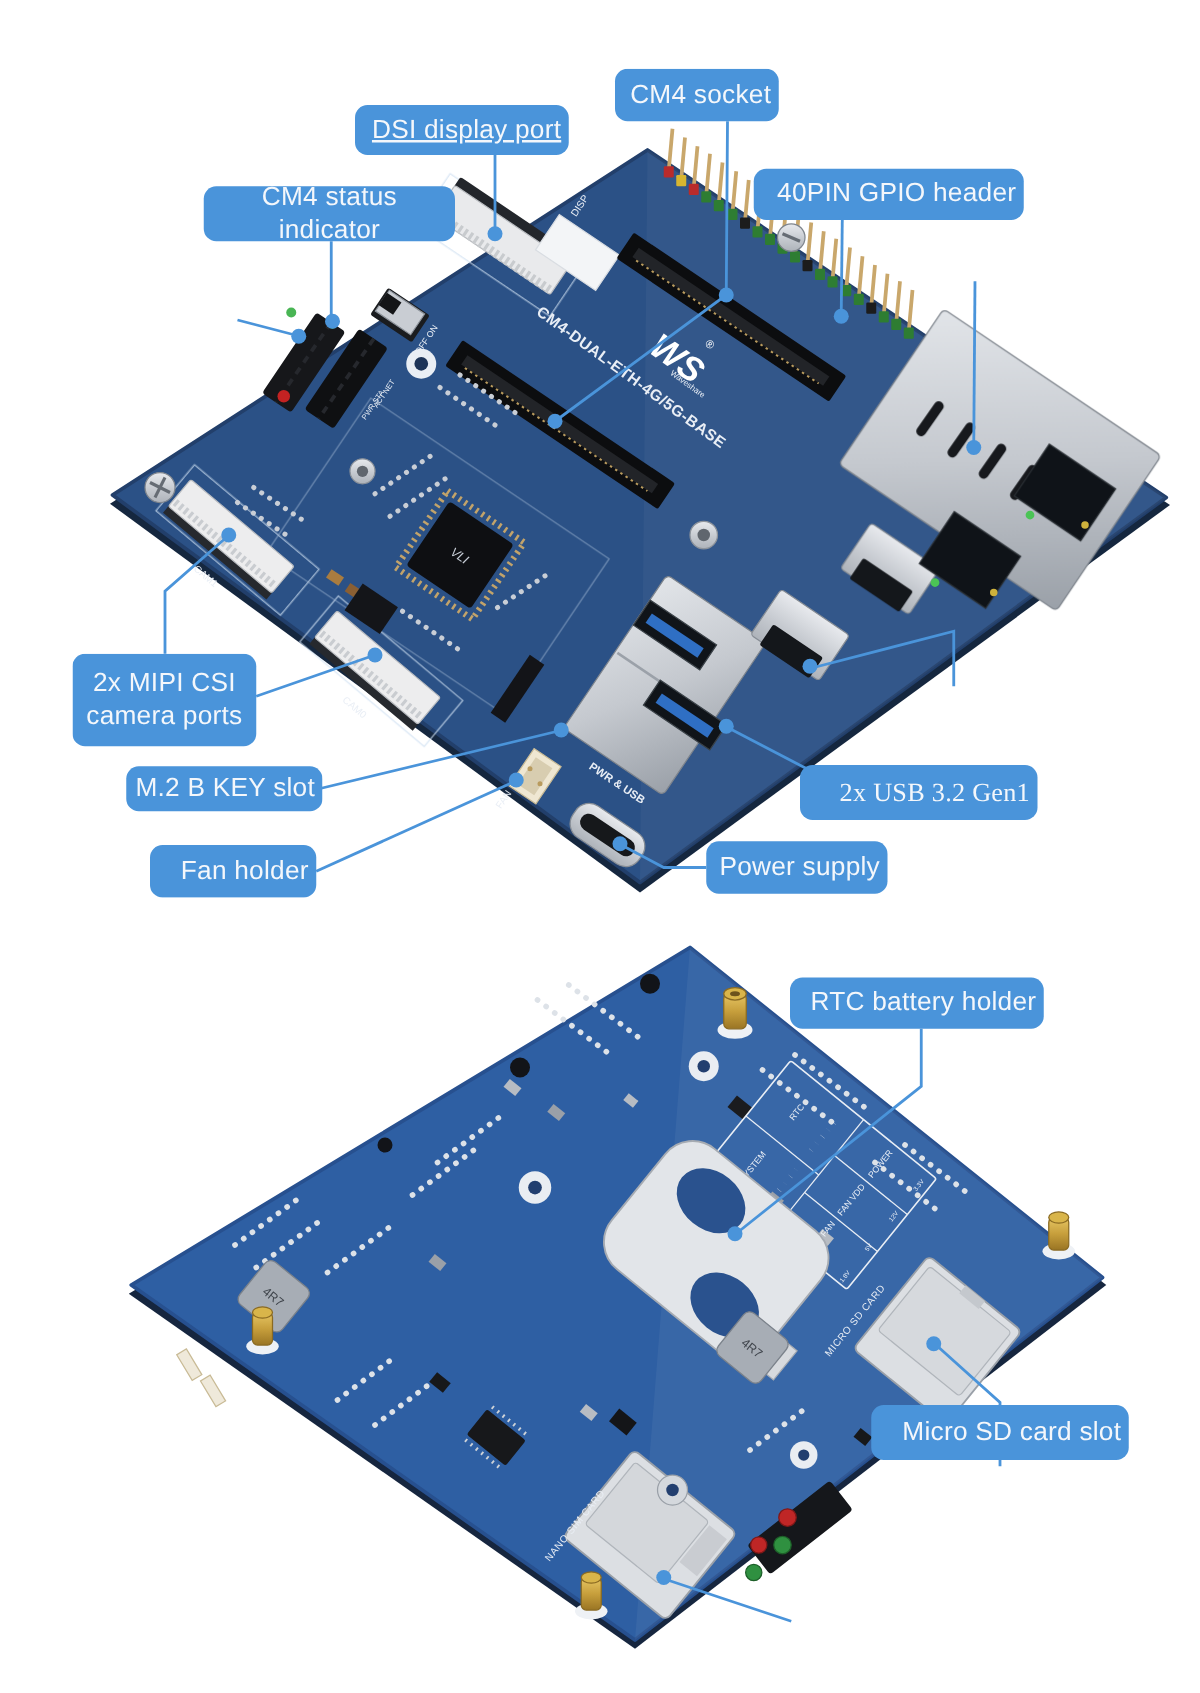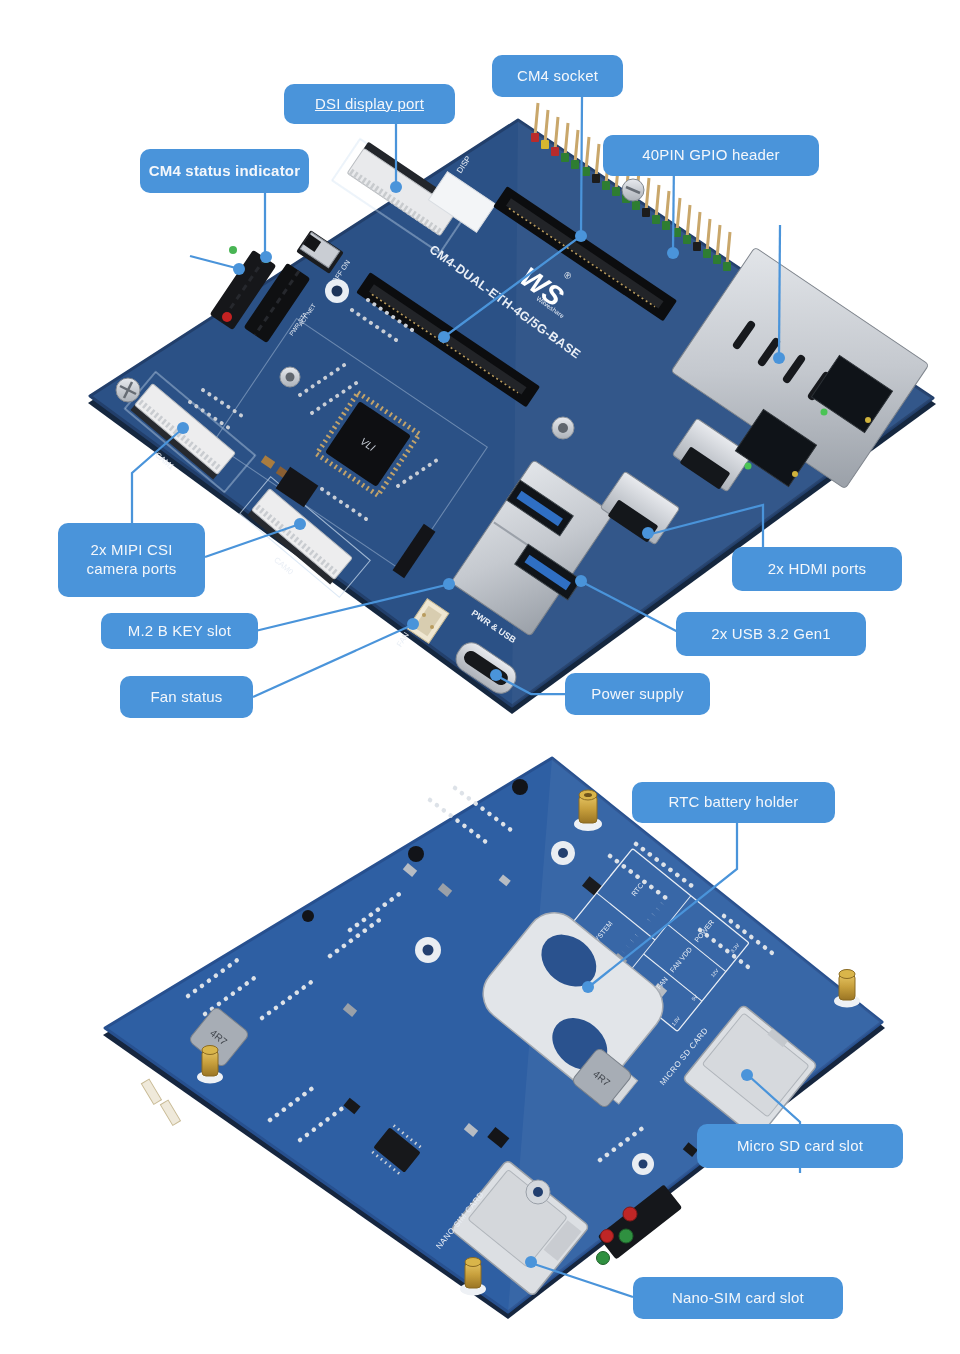--- a/index.html
+++ b/index.html
@@ -1,21 +1,21 @@
 <!DOCTYPE html>
 <html><head>
 <meta charset="utf-8">
 <style>
   html,body{margin:0;padding:0;background:#ffffff;}
   .stage{position:relative;width:960px;height:1354px;background:#ffffff;overflow:hidden;
          font-family:"Liberation Sans",sans-serif;}
   .scene{position:absolute;left:0;top:0;}
   .callout{position:absolute;background:#4a94da;color:#f4f7fb;border-radius:10px;
-           display:flex;align-items:center;justify-content:center;text-align:center;
-           font-size:15px;line-height:1.26;padding:0 6px;box-sizing:border-box;
+           display:flex;align-items:center;justify-content:flex-end;text-align:center;
+           font-size:21px;line-height:1.26;padding:0 6px;box-sizing:border-box;
            letter-spacing:.2px;}
   svg text{font-family:"Liberation Sans",sans-serif;}
   .silk{fill:#e9eef5;}
   .bname{font-weight:bold;letter-spacing:.4px;}
 </style>
 </head>
 <body>
 
 <div class="stage">
 
@@ -401,47 +401,41 @@
     <circle cx="531" cy="1262" r="6"></circle>
   </g>
 </svg>
 
 <div class="callout" style="left:492px;top:55px;width:131px;height:42px;">
       <span>CM4 socket</span>
     </div>
 <div class="callout" style="left:284px;top:84px;width:171px;height:40px;text-decoration:underline;">
       <span>DSI display port</span>
     </div>
-<div class="callout" style="left:140px;top:149px;width:169px;height:44px;font-weight:bold;">
+<div class="callout" style="left:163px;top:149px;width:201px;height:44px;">
       <span>CM4 status indicator</span>
     </div>
 <div class="callout" style="left:603px;top:119px;width:216px;height:41px;margin-top:16px;">
       <span>40PIN GPIO header</span>
     </div>
 <div class="callout" style="left:58px;top:523px;width:147px;height:74px;">
       <span>2x MIPI CSI camera ports</span>
     </div>
 <div class="callout" style="left:101px;top:613px;width:157px;height:36px;">
       <span>M.2 B KEY slot</span>
     </div>
 <div class="callout" style="left:120px;top:676px;width:133px;height:42px;">
-      <span>Fan status</span>
-    </div>
-<div class="callout" style="left:732px;top:547px;width:170px;height:44px;">
-      <span>2x HDMI ports</span>
-    </div>
-<div class="callout" style="left:676px;top:612px;width:190px;height:44px;">
+      <span>Fan holder</span>
+    </div>
+<div class="callout" style="left:640px;top:612px;width:190px;height:44px;font-family:Liberation Serif, serif;">
       <span>2x USB 3.2 Gen1</span>
     </div>
 <div class="callout" style="left:565px;top:673px;width:145px;height:42px;">
       <span>Power supply</span>
     </div>
 <div class="callout" style="left:632px;top:782px;width:203px;height:41px;">
       <span>RTC battery holder</span>
     </div>
 <div class="callout" style="left:697px;top:1124px;width:206px;height:44px;">
       <span>Micro SD card slot</span>
     </div>
-<div class="callout" style="left:633px;top:1277px;width:210px;height:42px;">
-      <span>Nano-SIM card slot</span>
-    </div>
 
 </div>
 
 </body></html>

